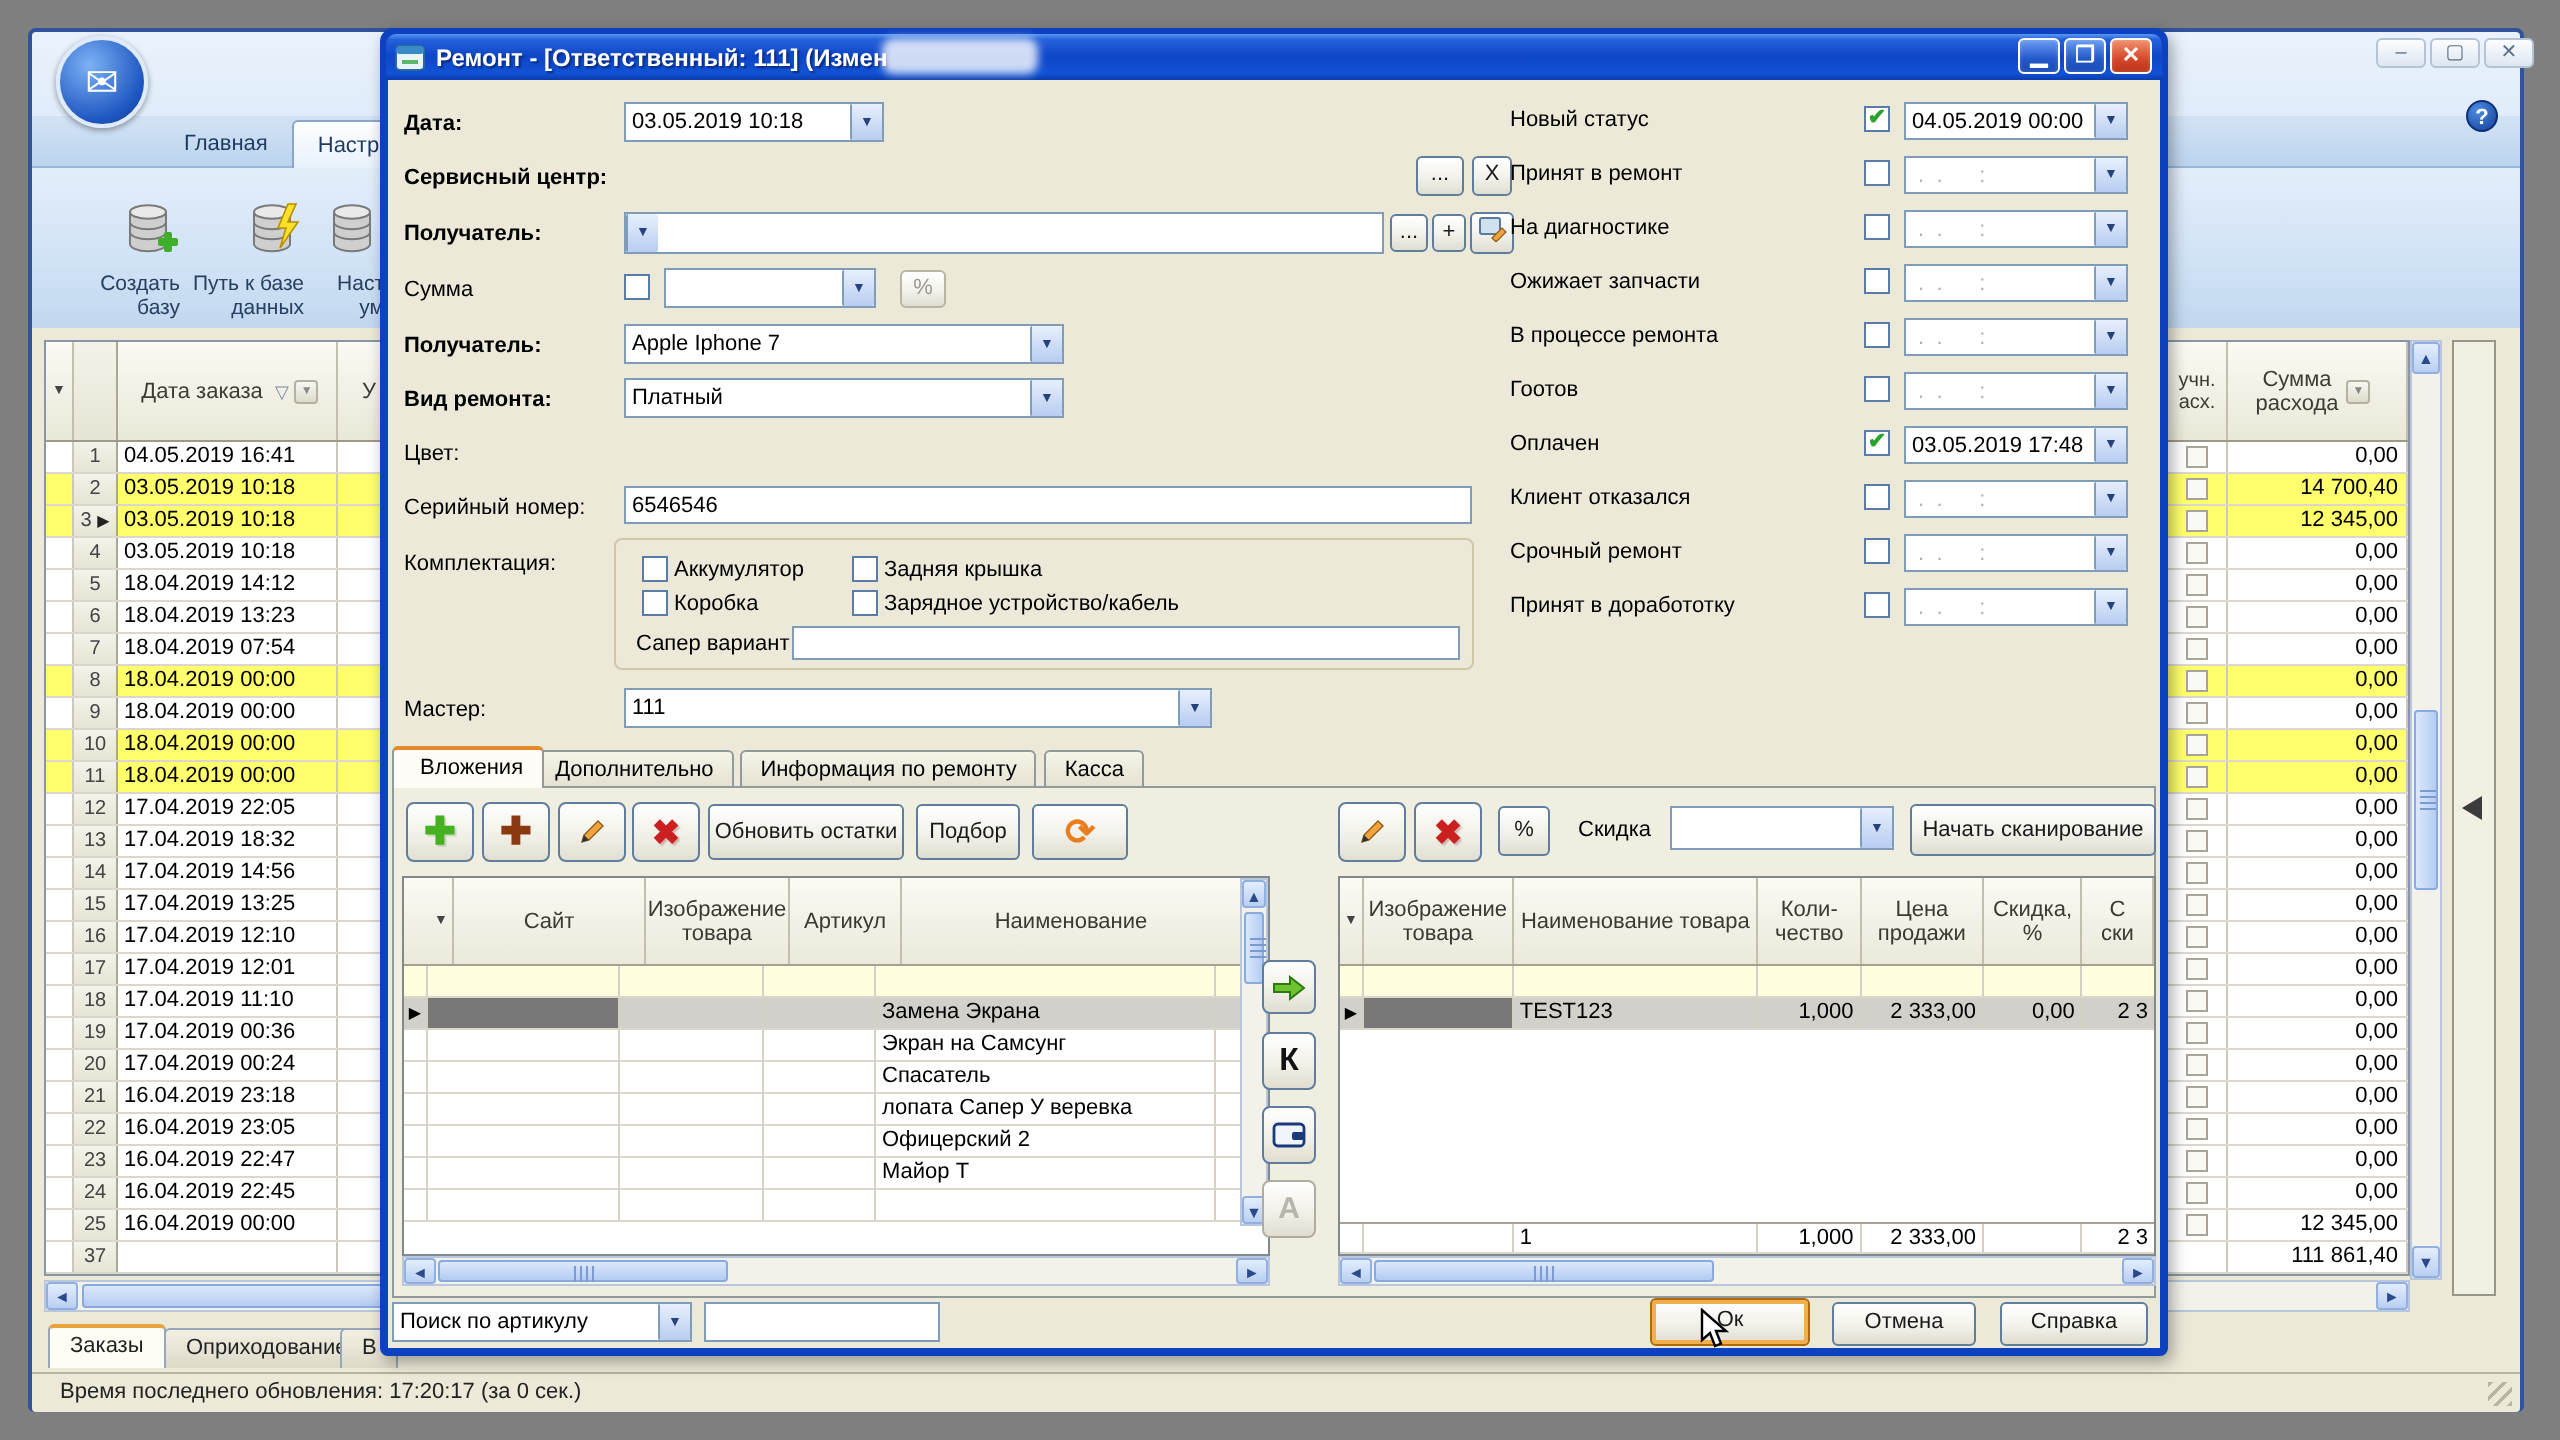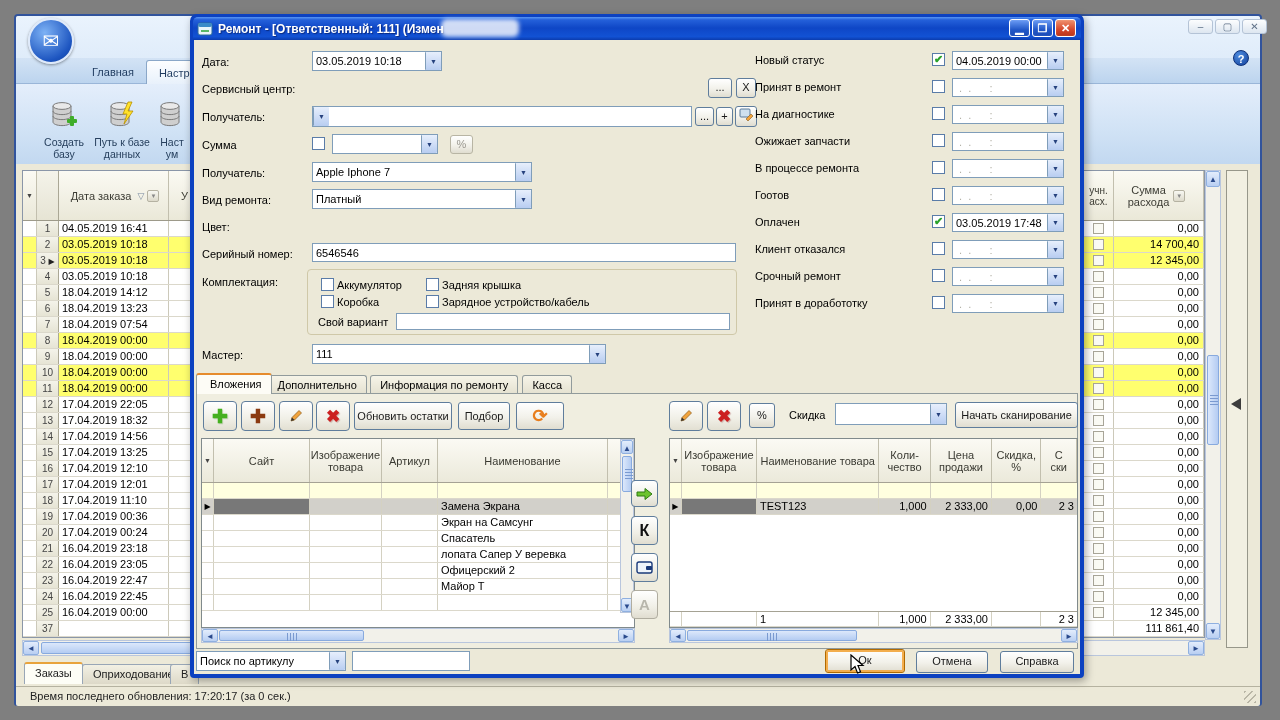--- a/index.html
+++ b/index.html
@@ -17,21 +17,21 @@
       background:linear-gradient(#d3e3f5,#bcd4ee); border-bottom:1px solid #9ab6d8;}
   .app-btn{ left:28px; top:18px; width:46px; height:46px; border-radius:50%;
       background:radial-gradient(circle at 35% 30%, #7db2f5, #1d55c0 70%, #0d3c96);
       border:2px solid #dfeafa; box-shadow:0 1px 3px rgba(0,0,0,.4); color:#fff; font-size:20px;
       display:flex; align-items:center; justify-content:center; z-index:3;}
   .rib-tab{ height:24px; line-height:24px; padding:0 12px; color:#1e3a5f; text-align:center;}
   .rib-tab.active{ background:linear-gradient(#fdfeff,#e8f1fb); border:1px solid #8aa7c8; border-bottom:none;
       border-radius:3px 3px 0 0; }
   .rib-body{ left:16px; top:84px; width:1244px; height:80px;
       background:linear-gradient(#e4eefb,#d0e2f5 60%,#c2d8f0); }
-  .rib-btn{ position:absolute; top:2px; text-align:center; color:#27405e; font-size:10.5px; line-height:12px;
+  .rib-btn{ position:absolute; top:2px; text-align:right; color:#27405e; font-size:10.5px; line-height:12px;
       white-space:pre-line; }
   .rib-btn .ric{ display:block; height:34px; margin-bottom:2px; }
   .win-btn{ display:inline-block; width:25px; height:15px; margin-left:2px; text-align:center; line-height:13px;
       color:#5f7188; font-size:10px; background:linear-gradient(#fcfdfe,#dde6f0); border:1px solid #b4c3d6; border-radius:3px;}
   .help-circle{ width:16px; height:16px; border-radius:50%; background:radial-gradient(circle at 35% 30%,#4d8ce0,#123f9a);
       color:#fff; font-weight:bold; font-size:11px; text-align:center; line-height:16px; border:1px solid #0c2f78;}
 
   
   .mgrid{ left:22px; top:170px; width:1183px; border:1px solid #8a96a8; background:#fff; z-index:1;}
   .mg-hdr{ display:flex; height:50px; background:linear-gradient(#fbfaf3,#eae8d8); border-bottom:1px solid #9d9a8a; color:#3c3c34;}
@@ -80,21 +80,21 @@
   .dlg-title .ttl{ margin-left:5px; text-shadow:1px 1px 1px #0a2a80; white-space:nowrap;}
   .blur-patch{ position:absolute; left:248px; top:2px; width:78px; height:18px; background:rgba(255,255,255,.8);
       border-radius:6px; filter:blur(2px);}
   .tbtn{ width:21px; height:18px; border:1px solid #fff; border-radius:3px; margin-left:2px;
       color:#fff; font-size:11px; font-weight:bold; text-align:center; line-height:16px;
       background:linear-gradient(#6b9cf5,#2258c8 60%,#1a4ab8); box-shadow:inset 0 0 2px #fff3;}
   .tbtn.close{ background:linear-gradient(#f0926e,#d6472a 60%,#b83418); }
   .dlg-body{ position:relative; width:886px; height:633px; }
 
   .lbl{ position:absolute; height:14px; white-space:nowrap; }
-  .b{ font-weight:normal; }
+  .b{ font-weight:bold; }
   .tbox{ position:absolute; background:#fff; border:1px solid #7f9db9; padding:1px 3px; line-height:16px; white-space:nowrap; overflow:hidden;}
   .combo{ position:absolute; background:#fff; border:1px solid #7f9db9; display:flex; overflow:hidden;}
   .combo .val{ flex:1; padding:1px 3px; line-height:16px; white-space:pre; overflow:hidden;}
   .combo .arr{ width:16px; flex:none; background:linear-gradient(#e7effc,#b8cdf1); border-left:1px solid #7f9db9; border-radius:1px;
       color:#26427e; font-size:7px; text-align:center; display:flex; align-items:center; justify-content:center;}
   .xpbtn{ position:absolute; background:linear-gradient(#fff,#f2f1ea 55%,#e0ddd0); border:1px solid #5f7d9c; border-radius:3px;
       text-align:center; color:#1a1a1a; }
   .xpbtn.focus{ border-color:#b06a00; box-shadow:inset 0 0 0 2px #f3ae4e; font-size:11px;}
   .cb{ position:absolute; width:13px; height:13px; background:#fff; border:1px solid #5a7ca8; text-align:center;
       line-height:11px; font-size:11px; color:#2ba22b; font-weight:bold;}
@@ -107,21 +107,21 @@
   .tabpage{ position:absolute; left:2px; top:353px; width:882px; height:256px; background:#f0eee0; border:1px solid #919b9c;}
 
   .iconbtn{ position:absolute; width:34px; height:30px; background:linear-gradient(#fff,#f0efe6 60%,#e2dfd2);
       border:1px solid #5f7d9c; border-radius:4px; display:flex; align-items:center; justify-content:center; font-weight:bold;}
   .plus-g{ color:#45b020; font-size:19px; text-shadow:1px 1px 0 #2a7a0a33;}
   .plus-b{ color:#8b3a10; font-size:19px;}
   .xmark{ color:#cc2020; font-size:17px; font-weight:bold; text-shadow:1px 1px 1px #7004;}
   .refresh{ color:#e87e1e; font-size:18px; font-weight:bold;}
 
   .dgrid{ position:absolute; background:#fff; border:1px solid #808a8c; }
-  .dg-hdr{ display:flex; height:44px; background:linear-gradient(#fbfaf4,#ebe9da); border-bottom:1px solid #a5a294; color:#3a3a32;}
+  .dg-hdr{ display:flex; height:44px; background:linear-gradient(#fbfaf4,#ebe9da); border-bottom:1px solid #a5a294; color:#3a3a32;justify-content:center;}
   .dg-hdr .c{ border-right:1px solid #c2bfae; display:flex; align-items:center; justify-content:center; text-align:center; white-space:pre-line;}
   .dg-row{ display:flex; height:16px; line-height:15px; border-bottom:1px solid #dbd8cb; background:#fff;}
   .dg-row .c{ border-right:1px solid #d4d1c2; overflow:hidden; padding:0 3px; white-space:nowrap;}
   .dg-row.filter{ background:#ffffdf; }
   .dg-row.sel{ background:#d2d0ca; }
   .dg-row.sel .dark{ background:#787878; }
   .num{ text-align:right; }
 
   .sidebtn{ position:absolute; left:434px; width:27px; background:linear-gradient(#fff,#f0efe6 60%,#e0ddd0);
       border:1px solid #5f7d9c; border-radius:4px; display:flex; align-items:center; justify-content:center; font-weight:bold;}
@@ -556,21 +556,21 @@
         <div id="kit-options">
             <span class="cb" style="left:13px;top:8px;"></span>
             <span class="lbl" style="left:29px;top:9px;">Аккумулятор</span>
             <span class="cb" style="left:118px;top:8px;"></span>
             <span class="lbl" style="left:134px;top:9px;">Задняя крышка</span>
             <span class="cb" style="left:13px;top:25px;"></span>
             <span class="lbl" style="left:29px;top:26px;">Коробка</span>
             <span class="cb" style="left:118px;top:25px;"></span>
             <span class="lbl" style="left:134px;top:26px;">Зарядное устройство/кабель</span>
           </div>
-        <span class="lbl" style="left:10px;top:46px;">Свой вариант</span>
+        <span class="lbl" style="left:10px;top:46px;">Сапер вариант</span>
         <div class="tbox" style="left:88px;top:43px;width:334px;height:17px;"></div>
       </div>
 
       <span class="lbl" style="left:8px;top:309px;">Мастер:</span>
       <div class="combo" style="left:118px;top:304px;width:294px;height:20px;">
         <span class="val">111</span>
           <span class="arr">▼</span>
       </div>
 
       <div id="statuses">

